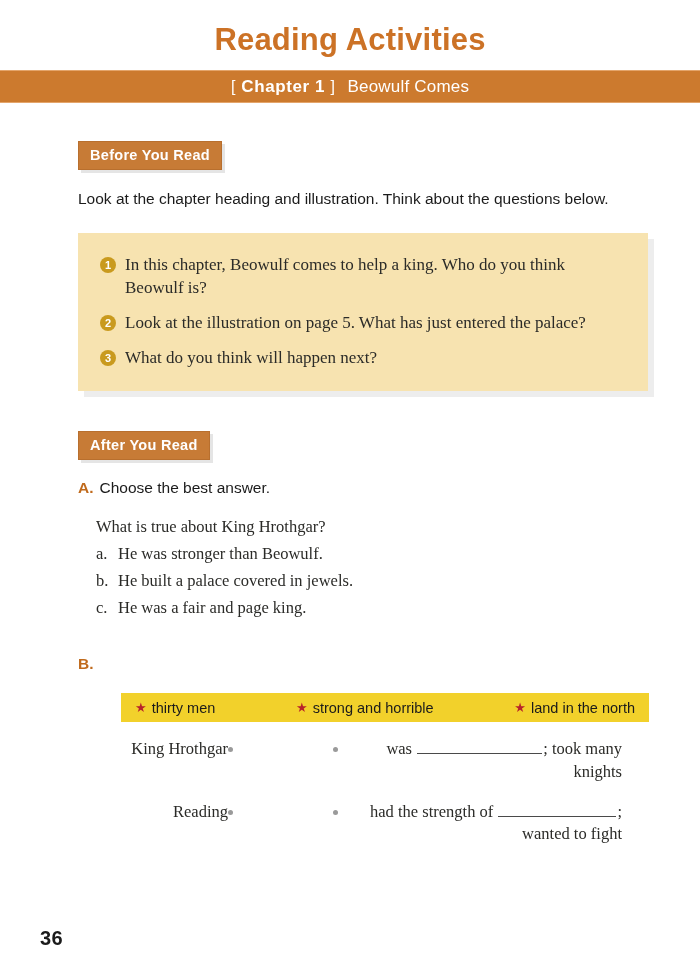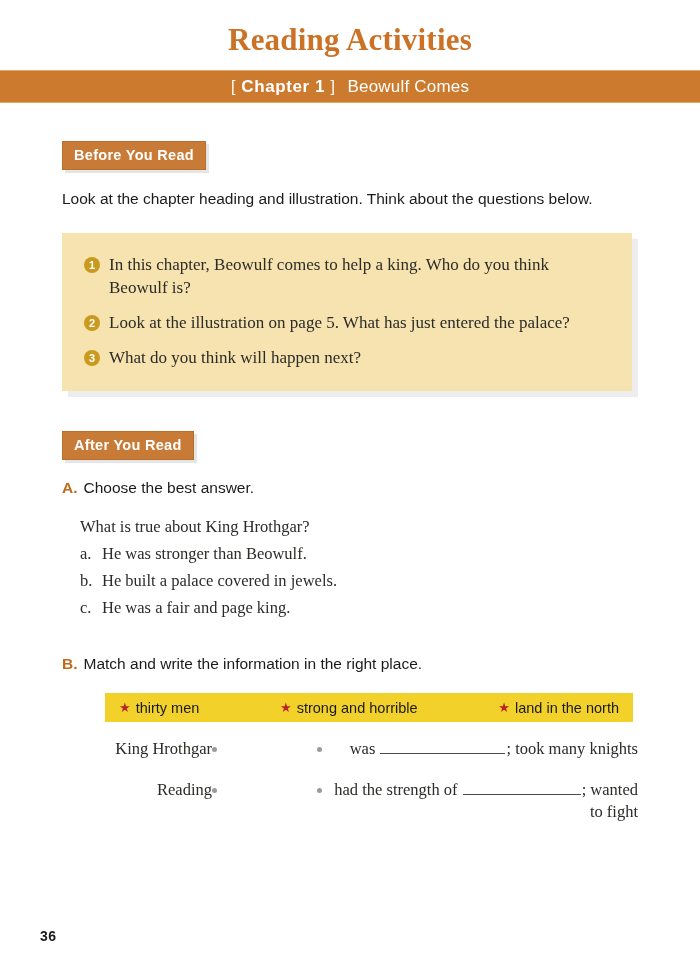--- a/index.html
+++ b/index.html
@@ -11,21 +11,21 @@
     height: 980px;
     background: #ffffff;
     font-family: "Liberation Sans", sans-serif;
     position: relative;
     overflow: hidden;
   }
 
   
   .page-title {
     text-align: center;
-    font-family: Liberation Serif, serif;
+    font-family: Liberation Sans, sans-serif;
     font-weight: bold;
     font-size: 31px;
     color: #CC7226;
     letter-spacing: 0.2px;
     margin: 0;
     padding-top: 21px;
     line-height: 1.2;
   }
   .chapter-bar {
     margin-top: 12px;
@@ -52,21 +52,21 @@
   }
   .chapter-name {
     font-size: 17px;
     font-weight: normal;
     margin-left: 12px;
     letter-spacing: 0.2px;
   }
 
   
   .content {
-    padding: 0 62px;
+    padding: 0 78px;
     box-sizing: border-box;
   }
 
   
   .badge-wrap {
     position: relative;
     display: inline-block;
   }
   .badge {
     display: inline-block;
@@ -226,22 +226,22 @@
     height: 13px;
     margin: 0 1px;
     vertical-align: baseline;
   }
   .blank-line.short { width: 118px; }
 
   
   .page-number {
     position: absolute;
     left: 40px;
-    bottom: 36px;
-    font-size: 14px;
+    bottom: 30px;
+    font-size: 20px;
     font-weight: bold;
     color: #1b1b1b;
     letter-spacing: 0.5px;
   }
 </style>
 </head>
 <body>
 
 <h1 class="page-title">Reading Activities</h1>
 
@@ -306,21 +306,20 @@
           <span class="mc-letter">c.</span>
           <span>He was a fair and page king.</span>
         </div>
       </div>
     </div>
 
     
     <div class="exercise" style="margin-top:34px;">
       <div class="ex-head">
         <span class="ex-letter">B.</span>
-        <span class="ex-instruction">Match and write the information in the right place.</span>
       </div>
 
       <div class="word-bank">
         <span class="wb-item">
           <span class="wb-star">★</span>
           <span>thirty men</span>
         </span>
         <span class="wb-spacer"></span>
         <span class="wb-item">
           <span class="wb-star">★</span>

